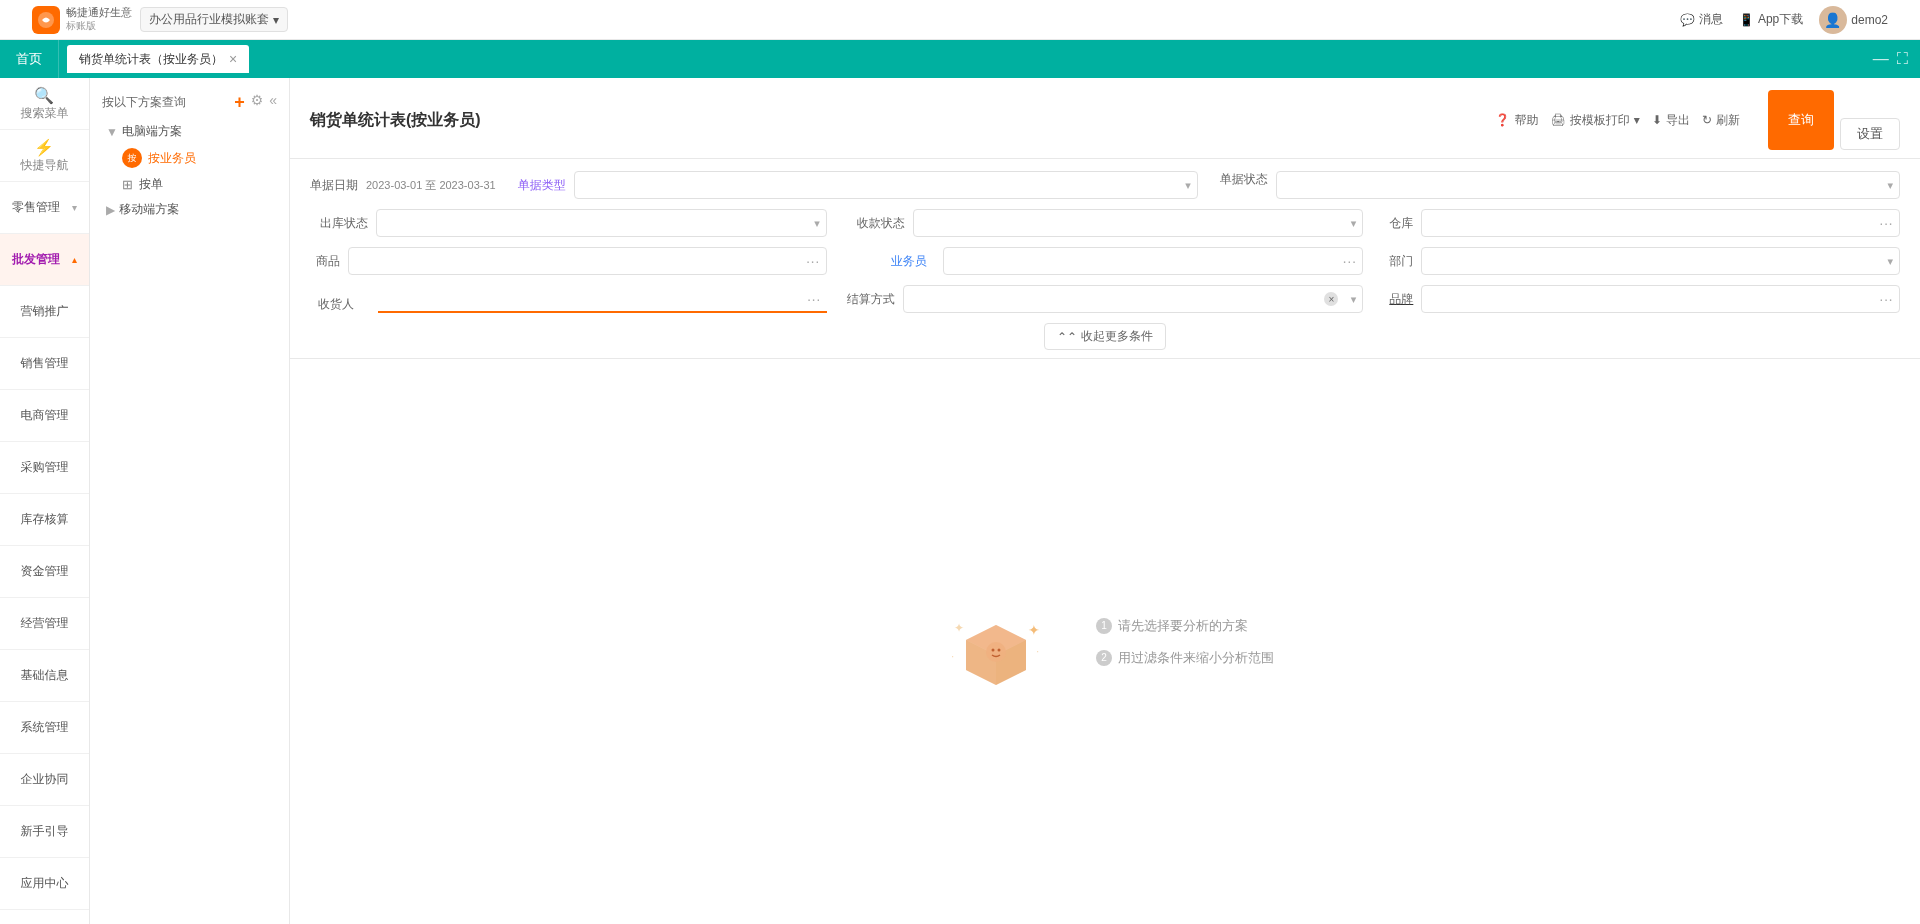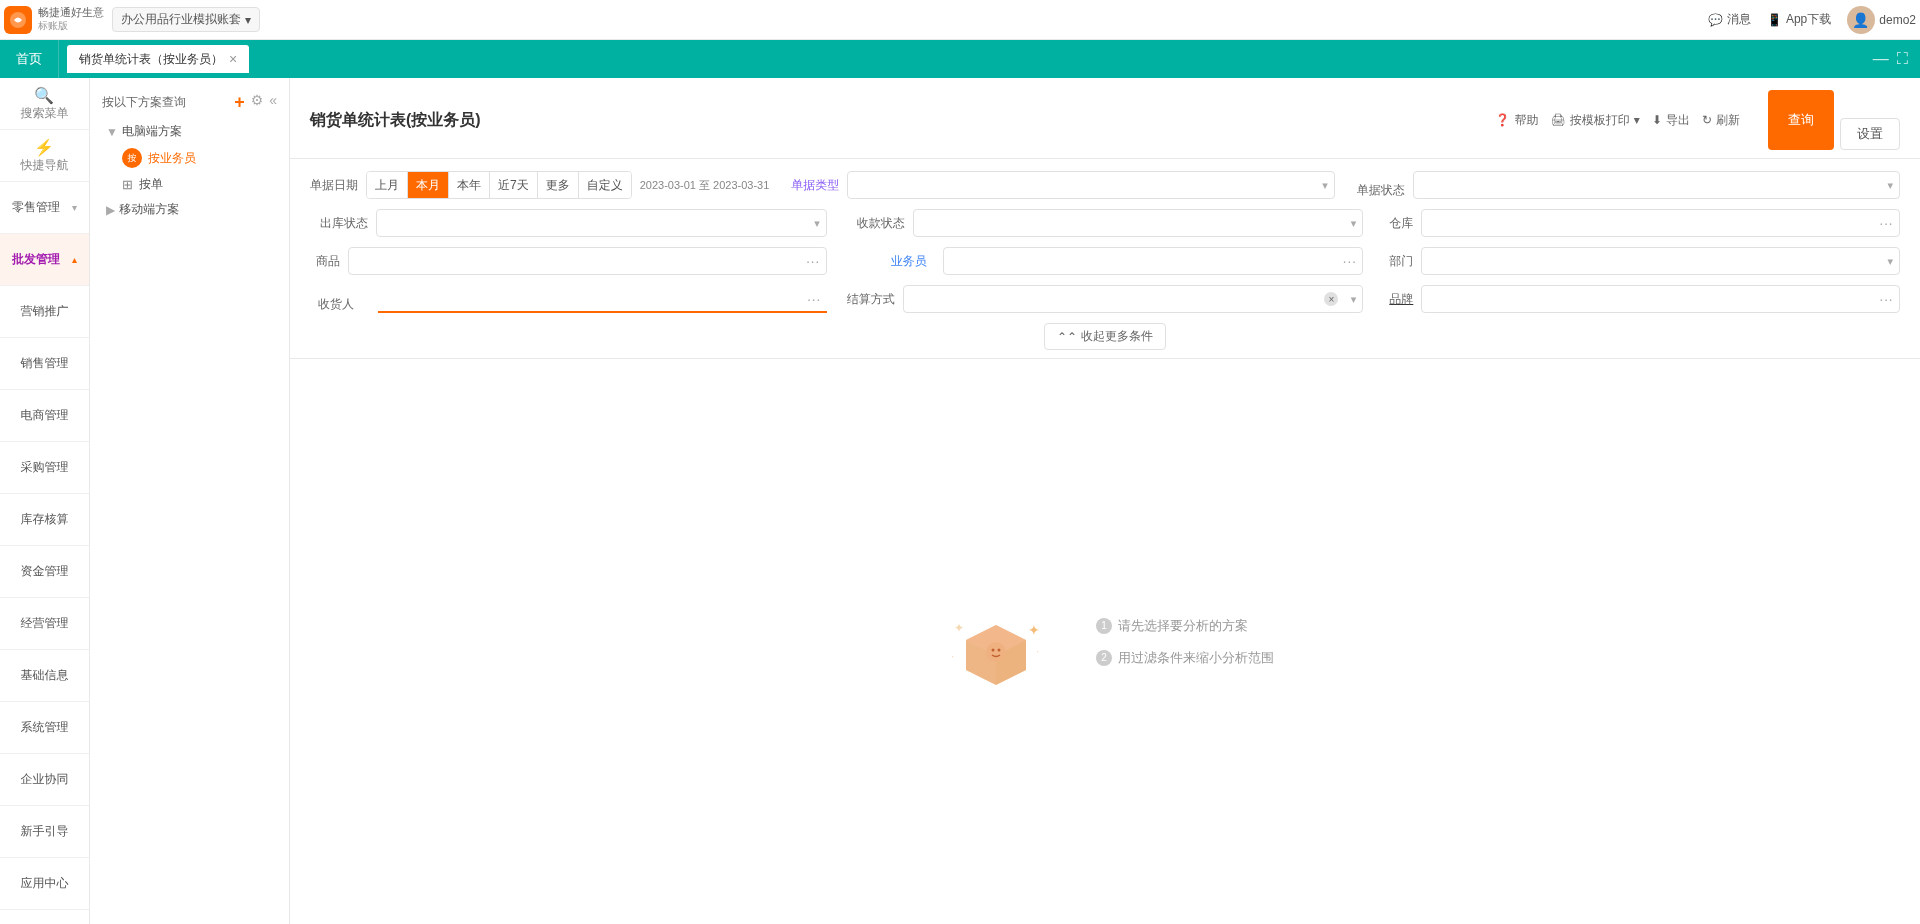--- a/index.html
+++ b/index.html
@@ -5,21 +5,21 @@
     * { box-sizing: border-box; margin: 0; padding: 0; font-family: 'Microsoft YaHei', Arial, sans-serif; }
     body { background: #f5f5f5; font-size: 13px; color: #333; display: flex; flex-direction: column; height: 100vh; overflow: hidden; }
 
     
     .top-header {
       background: #fff;
       height: 40px;
       display: flex;
       align-items: center;
       justify-content: space-between;
-      padding: 0 4px;
+      padding: 0 32px;
       border-bottom: 1px solid #e8e8e8;
       flex-shrink: 0;
     }
     .top-header-left { display: flex; align-items: center; gap: 8px; }
     .logo-area { display: flex; align-items: center; gap: 6px; }
     .logo-icon { width: 28px; height: 28px; background: #ff6a00; border-radius: 6px; display: flex; align-items: center; justify-content: center; }
     .logo-icon svg { width: 18px; height: 18px; }
     .logo-text { font-size: 11px; color: #666; line-height: 1.2; }
     .logo-sub { font-size: 10px; color: #999; }
     .app-selector { display: flex; align-items: center; gap: 4px; background: #f7f7f7; border: 1px solid #e0e0e0; border-radius: 4px; padding: 3px 8px; cursor: pointer; font-size: 12px; color: #555; }
@@ -403,42 +403,34 @@
           </div>
         </div>
       </div>
 
       <div class="filter-section">
 
         <div style="display:grid;grid-template-columns:auto 1fr 1fr;gap:10px 20px;align-items:center;margin-bottom:10px;">
 
           <div style="display:flex;align-items:center;gap:8px;">
             <span style="font-size:12px;color:#666;white-space:nowrap;">单据日期</span>
-            <div class="date-btns-group">
-              <button class="dbt">上月</button>
-              <button class="dbt active">本月</button>
-              <button class="dbt">本年</button>
-              <button class="dbt">近7天</button>
-              <button class="dbt">更多</button>
-              <button class="dbt">自定义</button>
-            </div>
             <span style="font-size:11px;color:#888;">2023-03-01 至 2023-03-31</span>
           </div>
 
           <div style="display:flex;align-items:center;gap:8px;">
             <span style="font-size:12px;color:#8b5cf6;white-space:nowrap;min-width:50px;text-align:right;">单据类型</span>
             <div style="flex:1;position:relative;">
               <div class="select-box" style="min-width:200px;">
                 <span></span>
                 <span class="dropdown-arrow">▾</span>
               </div>
             </div>
           </div>
 
-          <div style="display:flex;align-items:flex-end;gap:8px;">
+          <div style="display:flex;align-items:flex-start;gap:8px;">
             <span style="font-size:12px;color:#666;white-space:nowrap;min-width:50px;text-align:right;">单据状态</span>
             <div style="flex:1;position:relative;">
               <div class="select-box" style="min-width:200px;">
                 <span></span>
                 <span class="dropdown-arrow">▾</span>
               </div>
             </div>
           </div>
         </div>
 

